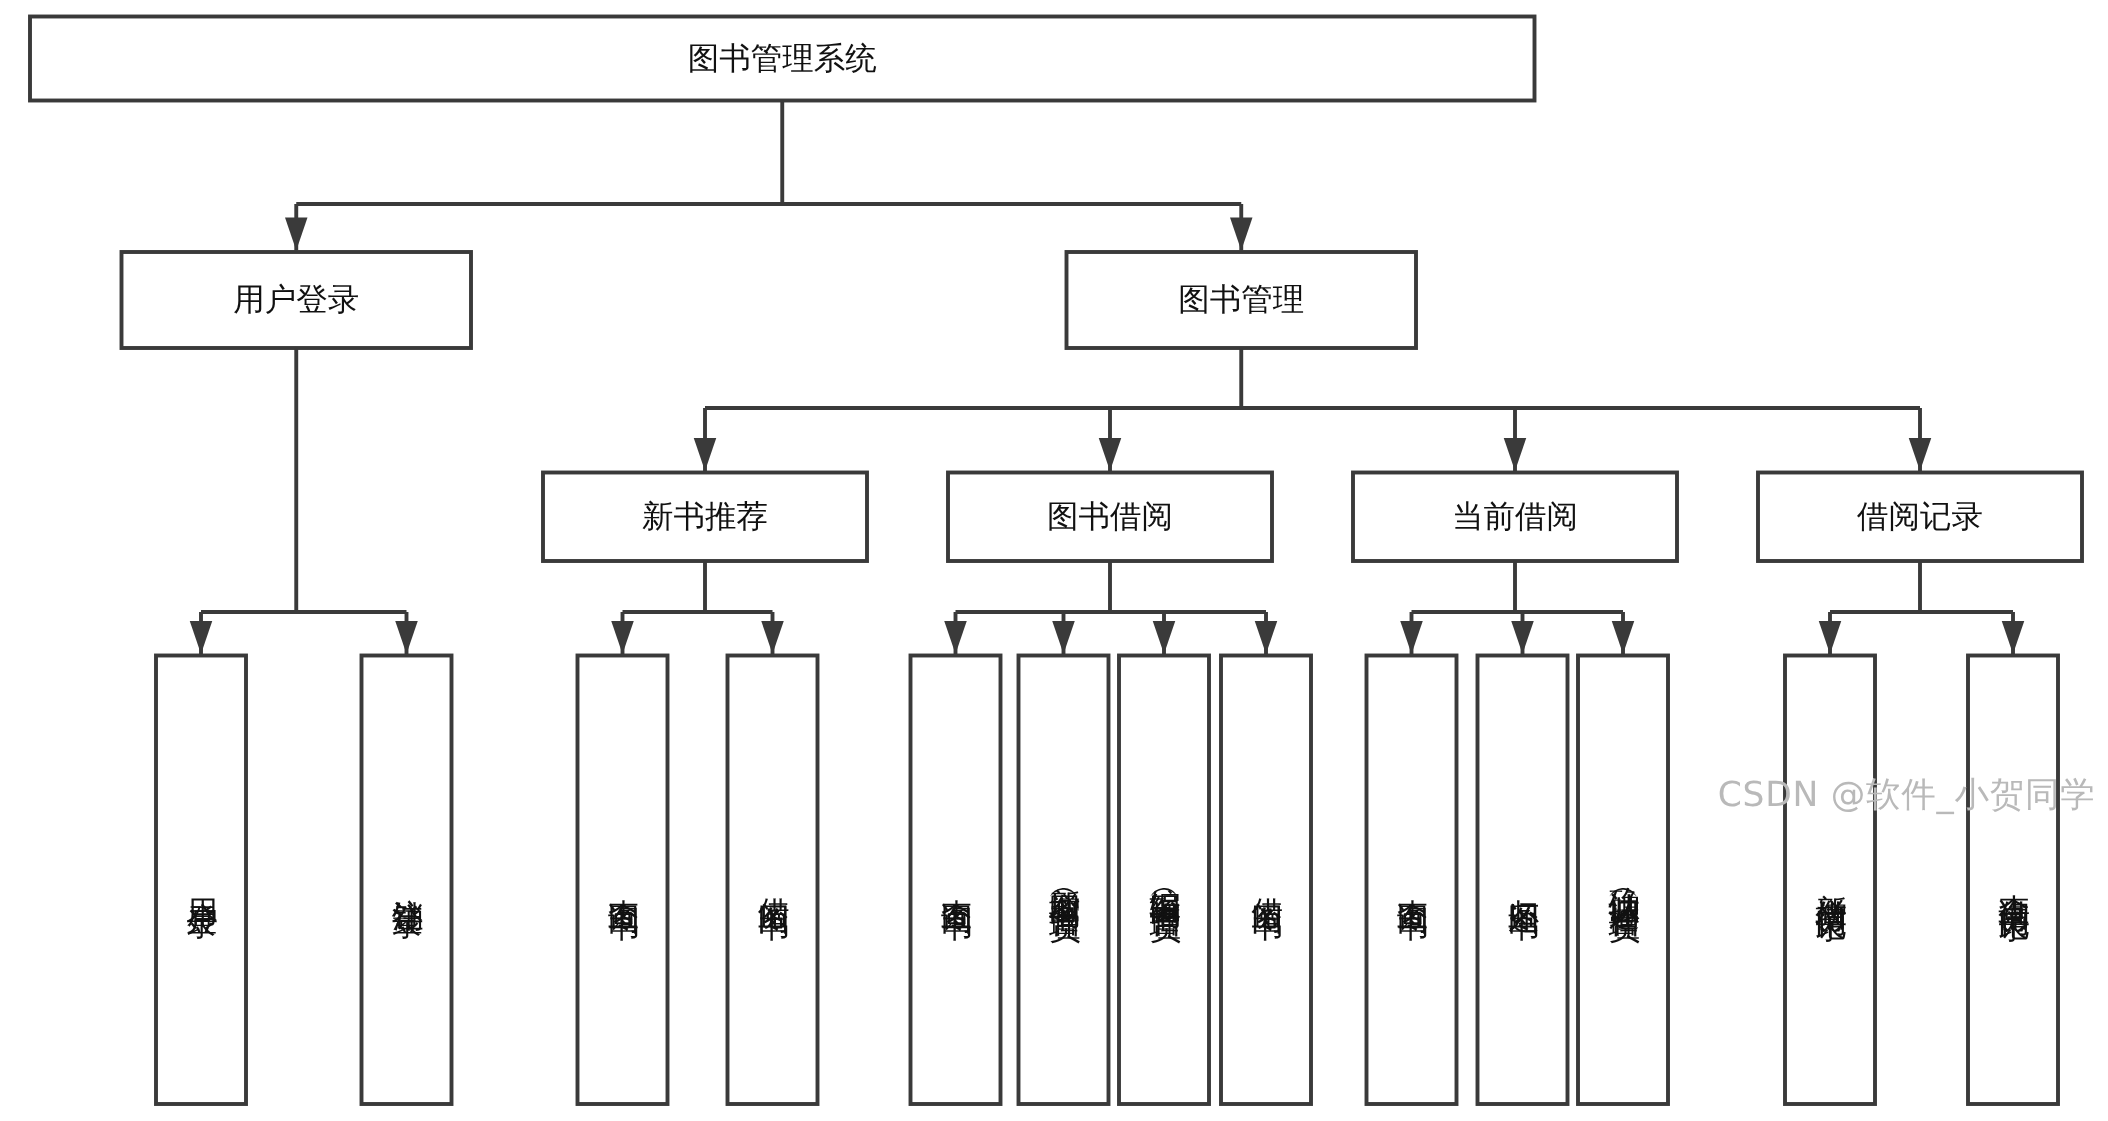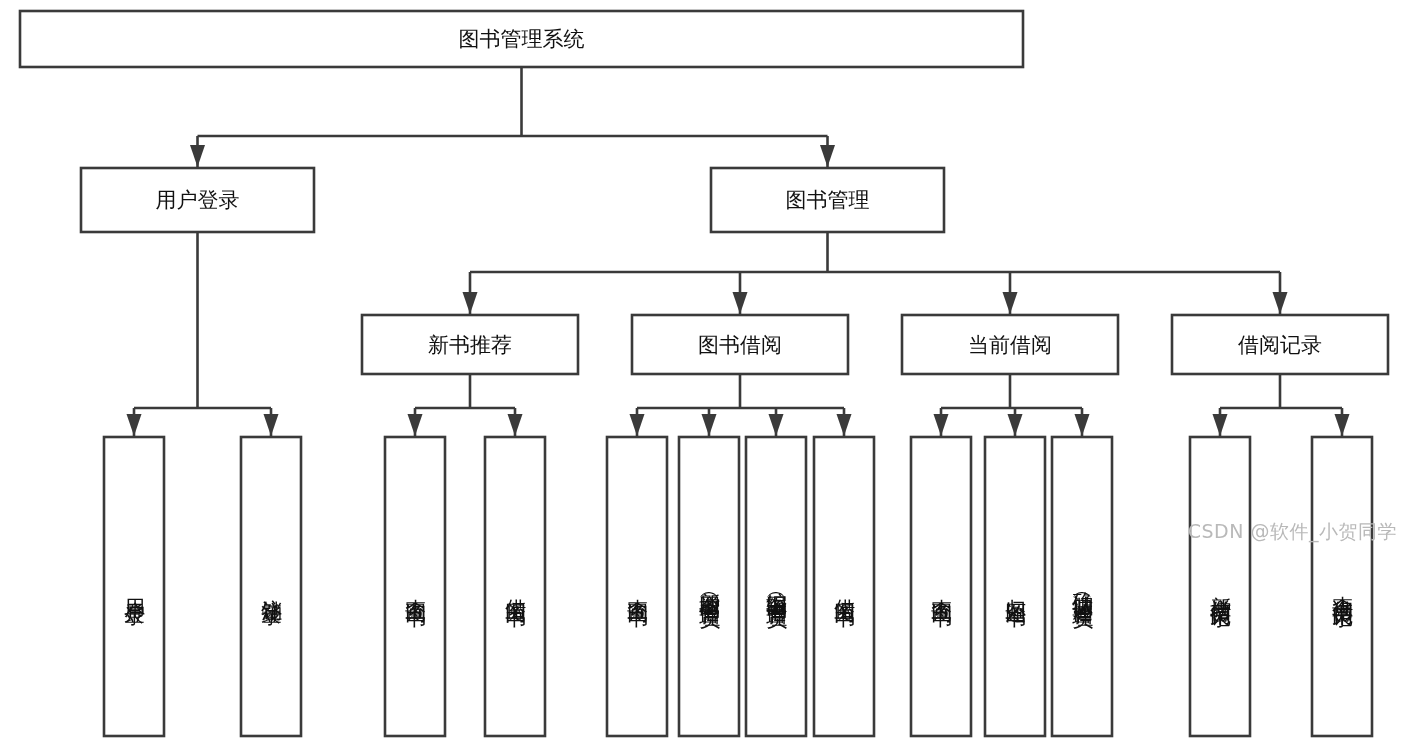--- a/index.html
+++ b/index.html
@@ -67,21 +67,21 @@
     letter-spacing: 2.5px;
     color: #111111;
     white-space: nowrap;
     text-align: center;
   }
   .watermark {
     position: absolute;
     right: 8px;
     bottom: 4px;
     font-family: "DejaVu Sans", "Liberation Sans", sans-serif;
-    font-size: 19px;
+    font-size: 23px;
     color: #b9b9b9;
     letter-spacing: 0.5px;
     user-select: none;
   }
 </style>
 </head>
 <body>
 
 <div id="diagram-root">
 

